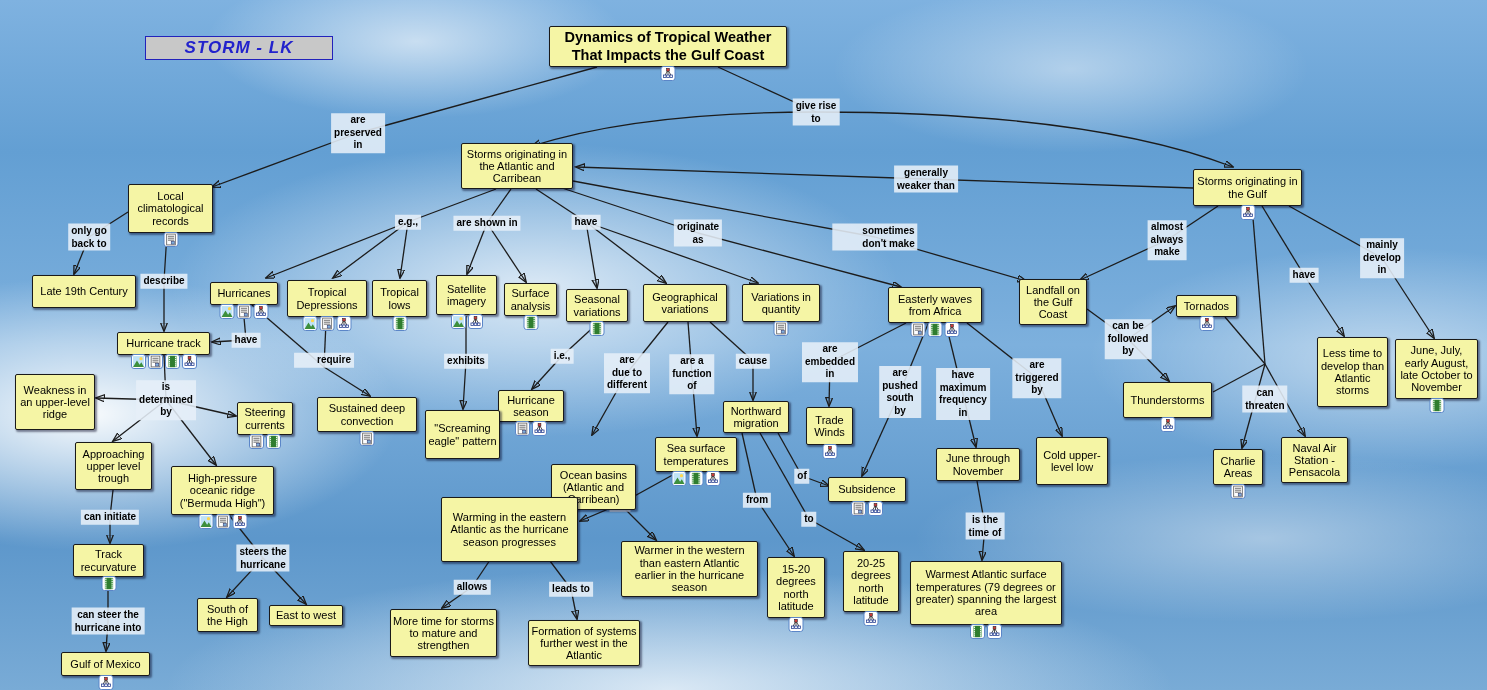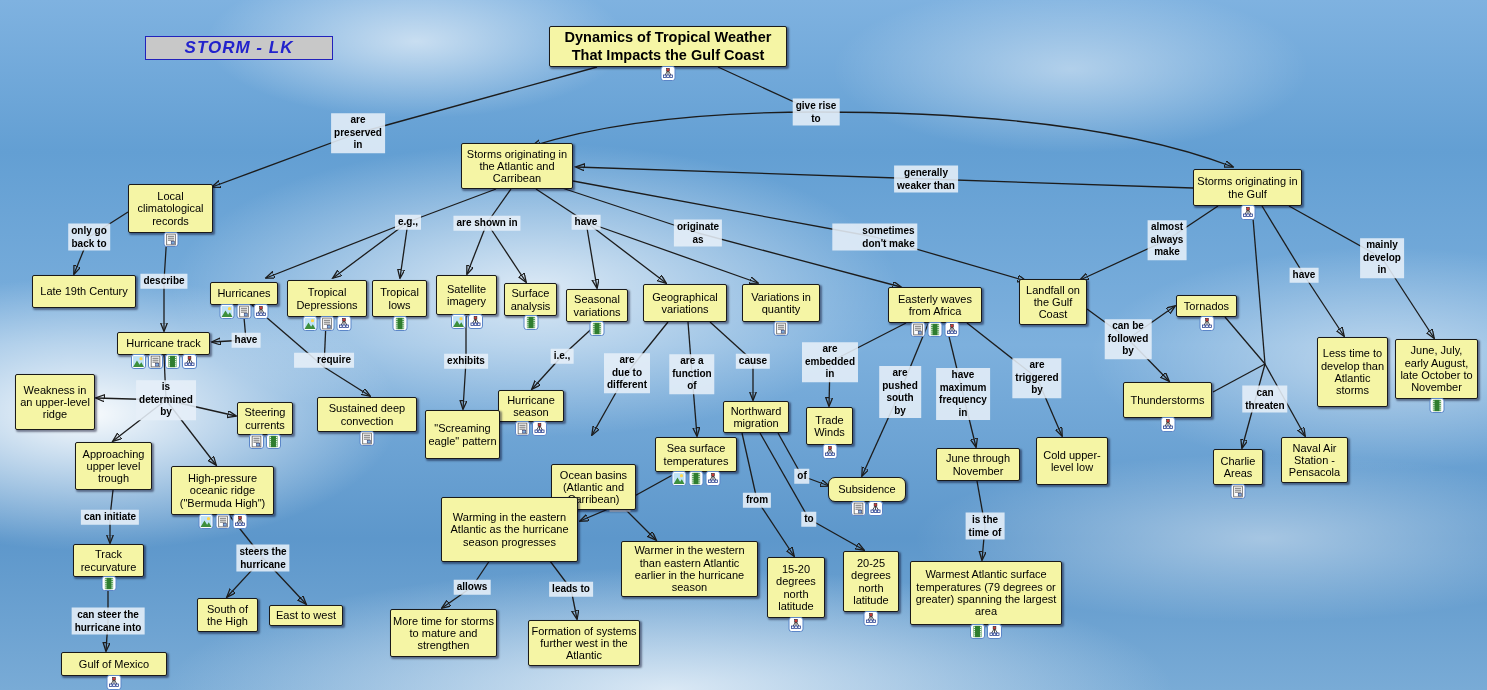--- a/index.html
+++ b/index.html
@@ -630,21 +630,21 @@
             <line x1="6" y1="3" x2="9" y2="8" stroke="#333" stroke-width="0.8"></line>
             <line x1="6" y1="3" x2="6" y2="8" stroke="#333" stroke-width="0.8"></line>
             <rect x="4.7" y="1.2" width="2.6" height="2.6" fill="#d43b3b" stroke="#222" stroke-width="0.5"></rect>
             <rect x="1.8" y="7.4" width="2.4" height="2.4" fill="#fff" stroke="#223a8f" stroke-width="0.7"></rect>
             <rect x="4.8" y="7.4" width="2.4" height="2.4" fill="#fff" stroke="#223a8f" stroke-width="0.7"></rect>
             <rect x="7.8" y="7.4" width="2.4" height="2.4" fill="#fff" stroke="#223a8f" stroke-width="0.7"></rect>
           </svg>
         </span>
       </div>
     </div>
-    <div class="node" style="left: 828px; top: 477px; width: 78px; height: 25px; border-radius: 7px;">
+    <div class="node" style="left: 828px; top: 477px; width: 78px; height: 25px;">
       <span>Subsidence</span>
       <div class="icons">
         <span class="cicon">
           <svg viewBox="0 0 12 12">
             <rect x="2" y="1" width="8" height="10" fill="#fff" stroke="#666" stroke-width="0.8"></rect>
             <line x1="3.2" y1="3" x2="8.8" y2="3" stroke="#555" stroke-width="0.8"></line>
             <line x1="3.2" y1="4.8" x2="8.8" y2="4.8" stroke="#555" stroke-width="0.8"></line>
             <line x1="3.2" y1="6.6" x2="8.8" y2="6.6" stroke="#555" stroke-width="0.8"></line>
             <rect x="6.2" y="7.6" width="2.8" height="2.6" fill="#7fb2de" stroke="#336" stroke-width="0.5"></rect>
           </svg>
@@ -879,21 +879,21 @@
             <rect x="2.6" y="9.4" width="1" height="1.2" fill="#fff"></rect>
             <rect x="8.4" y="1.6" width="1" height="1.2" fill="#fff"></rect>
             <rect x="8.4" y="3.6" width="1" height="1.2" fill="#fff"></rect>
             <rect x="8.4" y="5.6" width="1" height="1.2" fill="#fff"></rect>
             <rect x="8.4" y="7.6" width="1" height="1.2" fill="#fff"></rect>
             <rect x="8.4" y="9.4" width="1" height="1.2" fill="#fff"></rect>
           </svg>
         </span>
       </div>
     </div>
-    <div class="node" style="left: 61px; top: 652px; width: 106px; height: 24px;">
+    <div class="node" style="left: 61px; top: 652px; width: 89px; height: 24px;">
       <span>Gulf of Mexico</span>
       <div class="icons">
         <span class="cicon">
           <svg viewBox="0 0 12 12">
             <line x1="6" y1="3" x2="3" y2="8" stroke="#333" stroke-width="0.8"></line>
             <line x1="6" y1="3" x2="9" y2="8" stroke="#333" stroke-width="0.8"></line>
             <line x1="6" y1="3" x2="6" y2="8" stroke="#333" stroke-width="0.8"></line>
             <rect x="4.7" y="1.2" width="2.6" height="2.6" fill="#d43b3b" stroke="#222" stroke-width="0.5"></rect>
             <rect x="1.8" y="7.4" width="2.4" height="2.4" fill="#fff" stroke="#223a8f" stroke-width="0.7"></rect>
             <rect x="4.8" y="7.4" width="2.4" height="2.4" fill="#fff" stroke="#223a8f" stroke-width="0.7"></rect>

